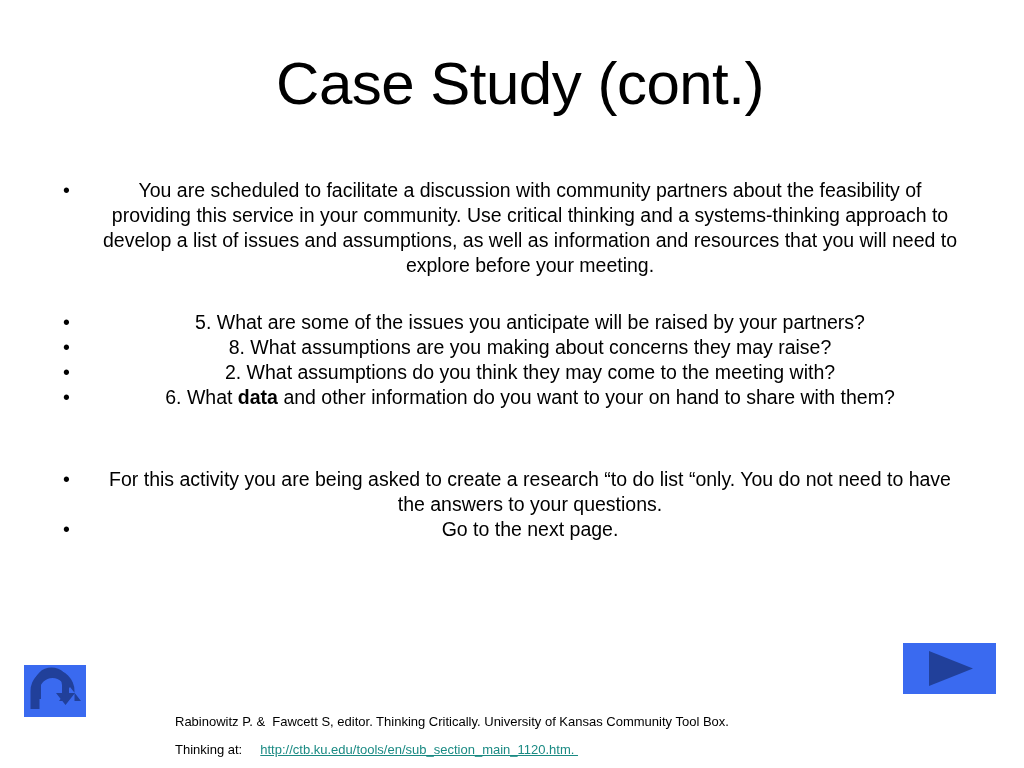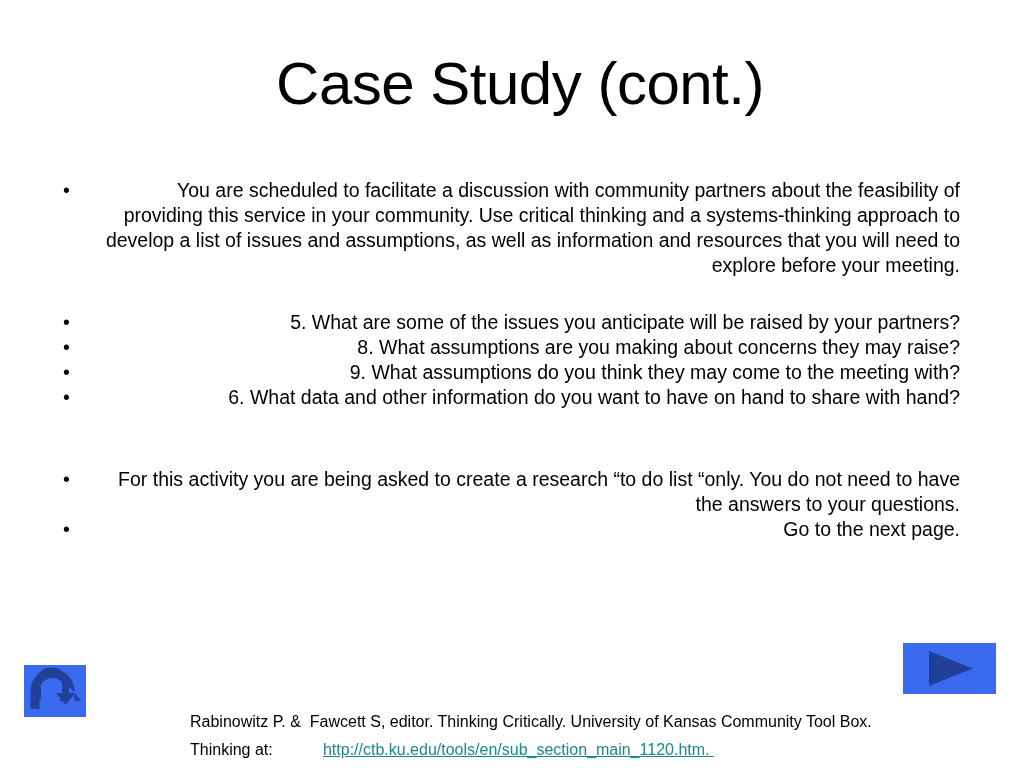--- a/index.html
+++ b/index.html
@@ -64,52 +64,51 @@
     text-align: left;
     padding-left: 8px;
     box-sizing: border-box;
     color: #000000;
   }
 
   .bullet-text {
     flex: 1 1 auto;
     font-size: 19.5px;
     line-height: 25px;
-    text-align: right;
+    text-align: center;
   }
 
   .bullet-text b {
-    font-weight: normal;
+    font-weight: bold;
   }
 
   .gap-line {
     height: 25px;
   }
   .gap-line-tall {
     height: 32px;
   }
 
   
   .footer {
     position: absolute;
-    left: 190px;
+    left: 175px;
     top: 708px;
     width: 800px;
-    font-size: 16px;
+    font-size: 13px;
     line-height: 28px;
     color: #000000;
   }
   .footer-line {
     white-space: pre;
   }
   .footer-link {
     color: #1a8a83;
     text-decoration: underline;
     white-space: pre;
-    margin-left: 28px;
   }
 
   
   .btn-return {
     position: absolute;
     left: 24px;
     top: 665px;
     width: 62px;
     height: 52px;
     background: #3a6af0;
@@ -152,26 +151,26 @@
       <span class="bullet-text">5.  What are some of the issues you anticipate will be raised by your partners?</span>
     </div>
 
     <div class="bullet-row">
       <span class="bullet-mark">•</span>
       <span class="bullet-text">8.  What assumptions are you making about concerns they may raise?</span>
     </div>
 
     <div class="bullet-row">
       <span class="bullet-mark">•</span>
-      <span class="bullet-text">9.  What assumptions do you think they may come to the meeting with?</span>
-    </div>
-
-    <div class="bullet-row">
-      <span class="bullet-mark">•</span>
-      <span class="bullet-text"><span>6.  What </span><b>data</b><span> and other information do you want to have on hand to share with hand?</span></span>
+      <span class="bullet-text">2.  What assumptions do you think they may come to the meeting with?</span>
+    </div>
+
+    <div class="bullet-row">
+      <span class="bullet-mark">•</span>
+      <span class="bullet-text"><span>6.  What </span><b>data</b><span> and other information do you want to your on hand to share with them?</span></span>
     </div>
 
     <div class="gap-line-tall"></div>
     <div class="gap-line"></div>
 
     <div class="bullet-row">
       <span class="bullet-mark">•</span>
       <span class="bullet-text">For this activity you are being asked to create a research “to do list “only.  You do not need to have the answers to your questions.</span>
     </div>
 

